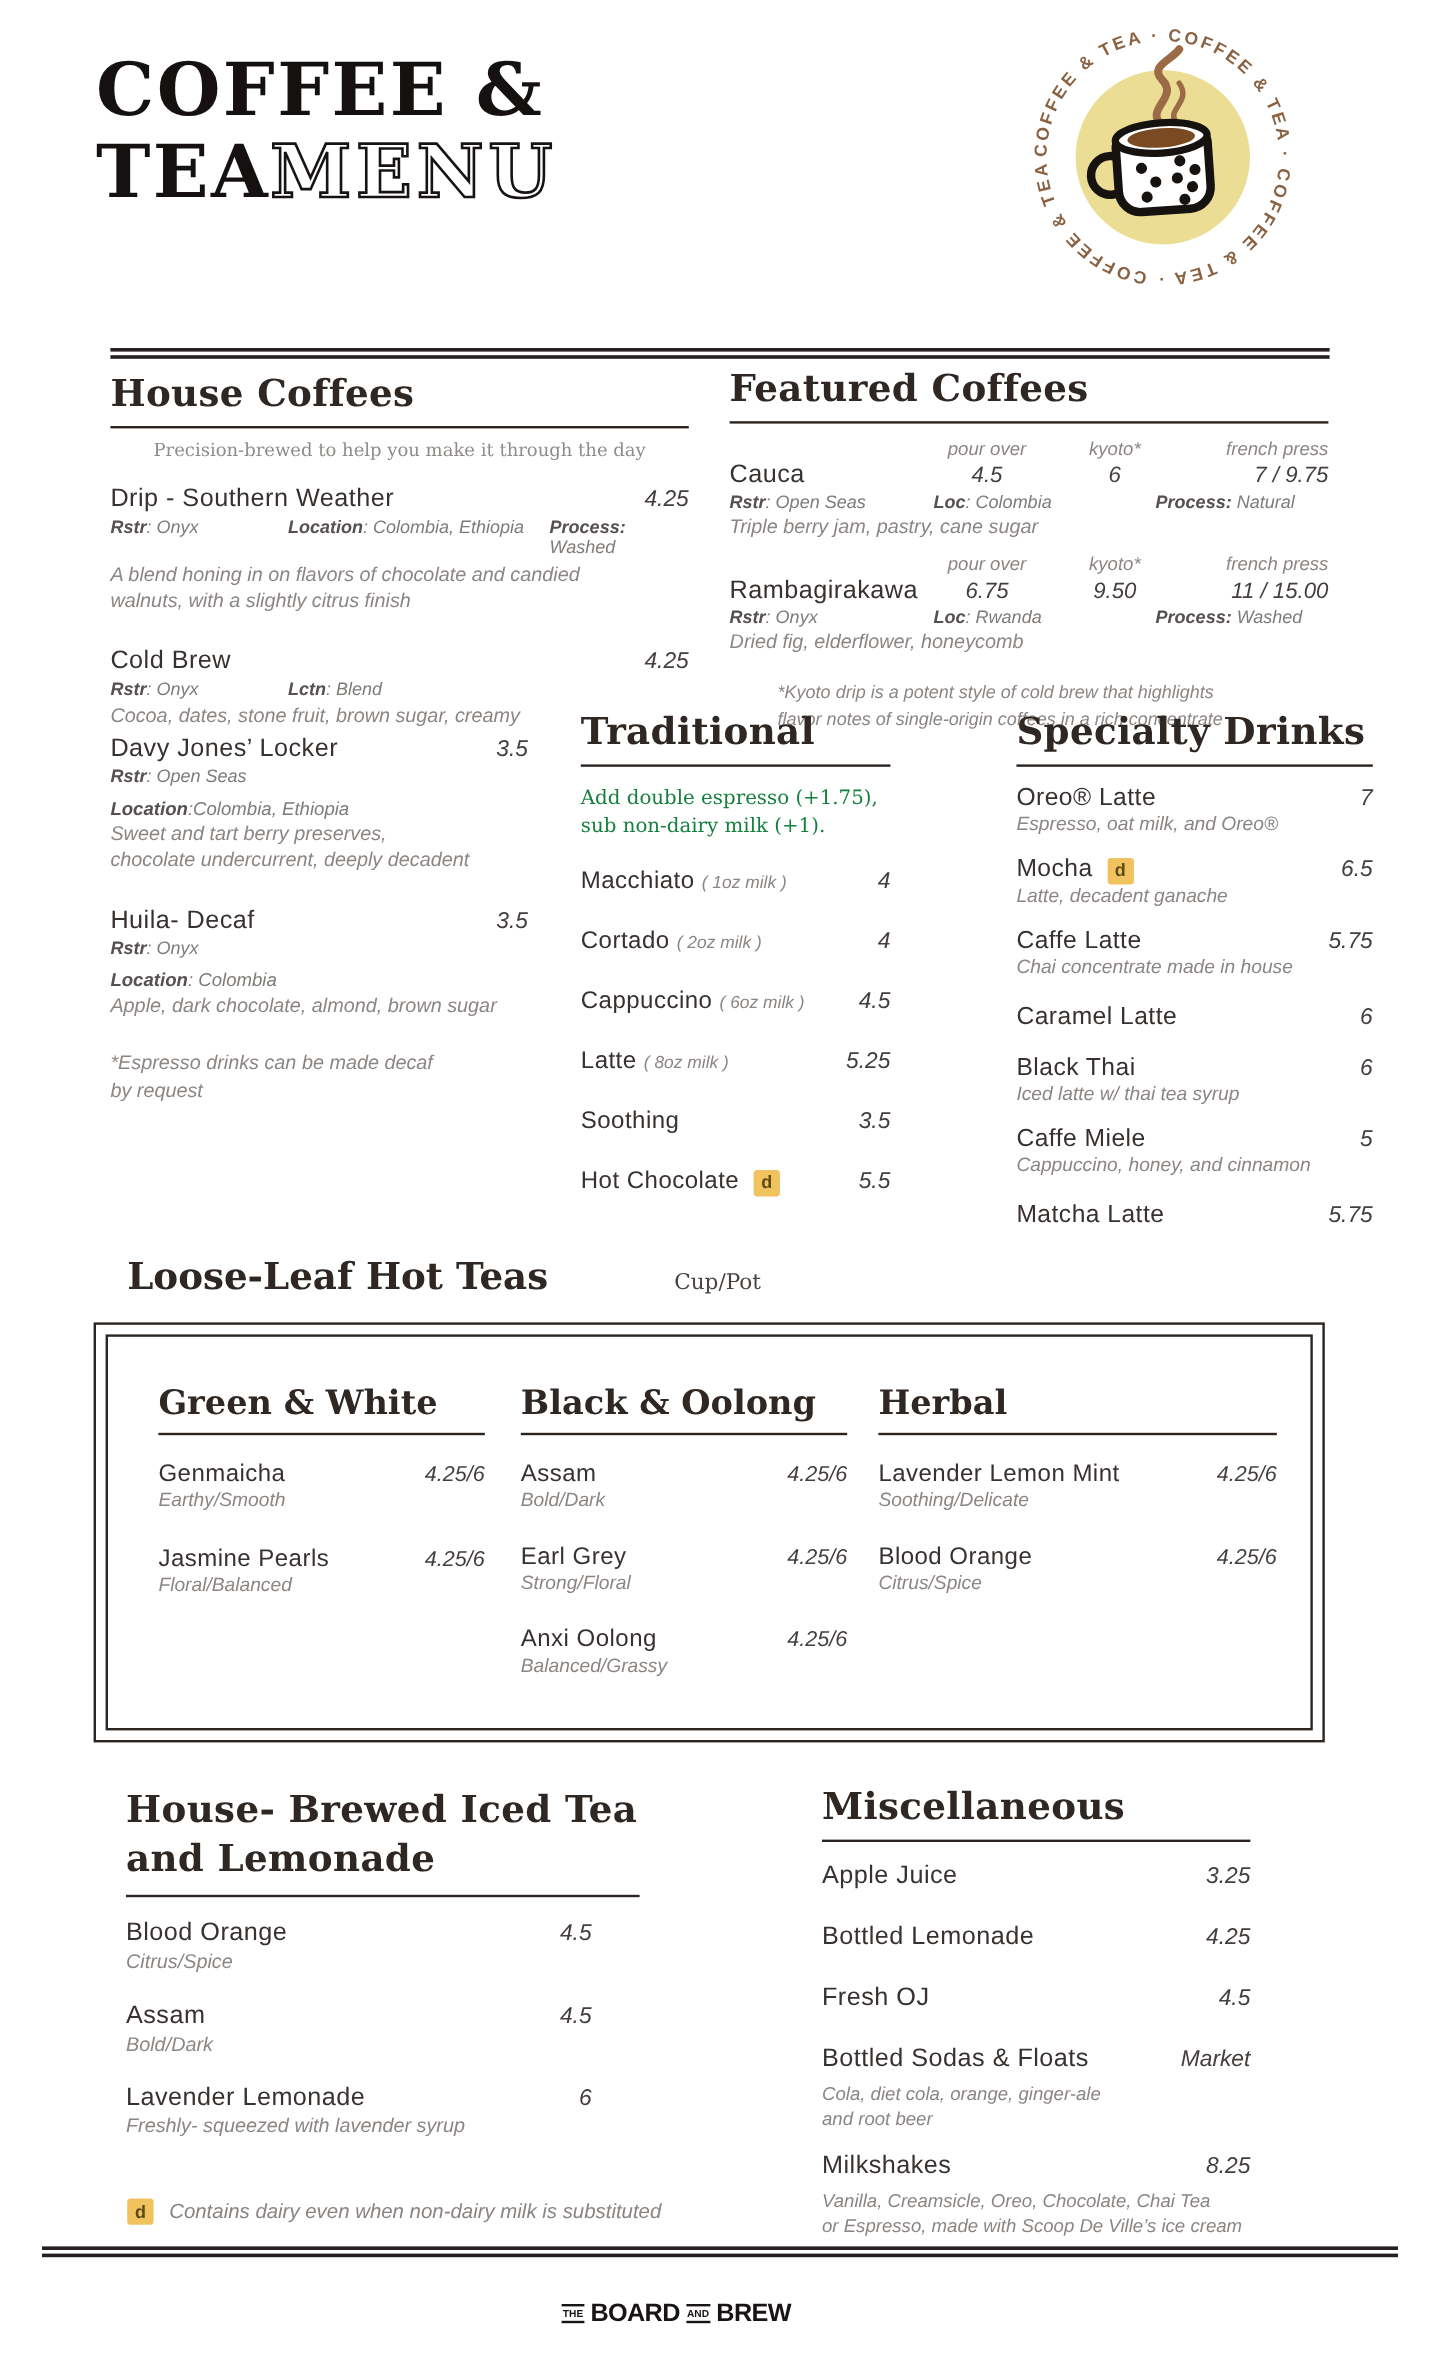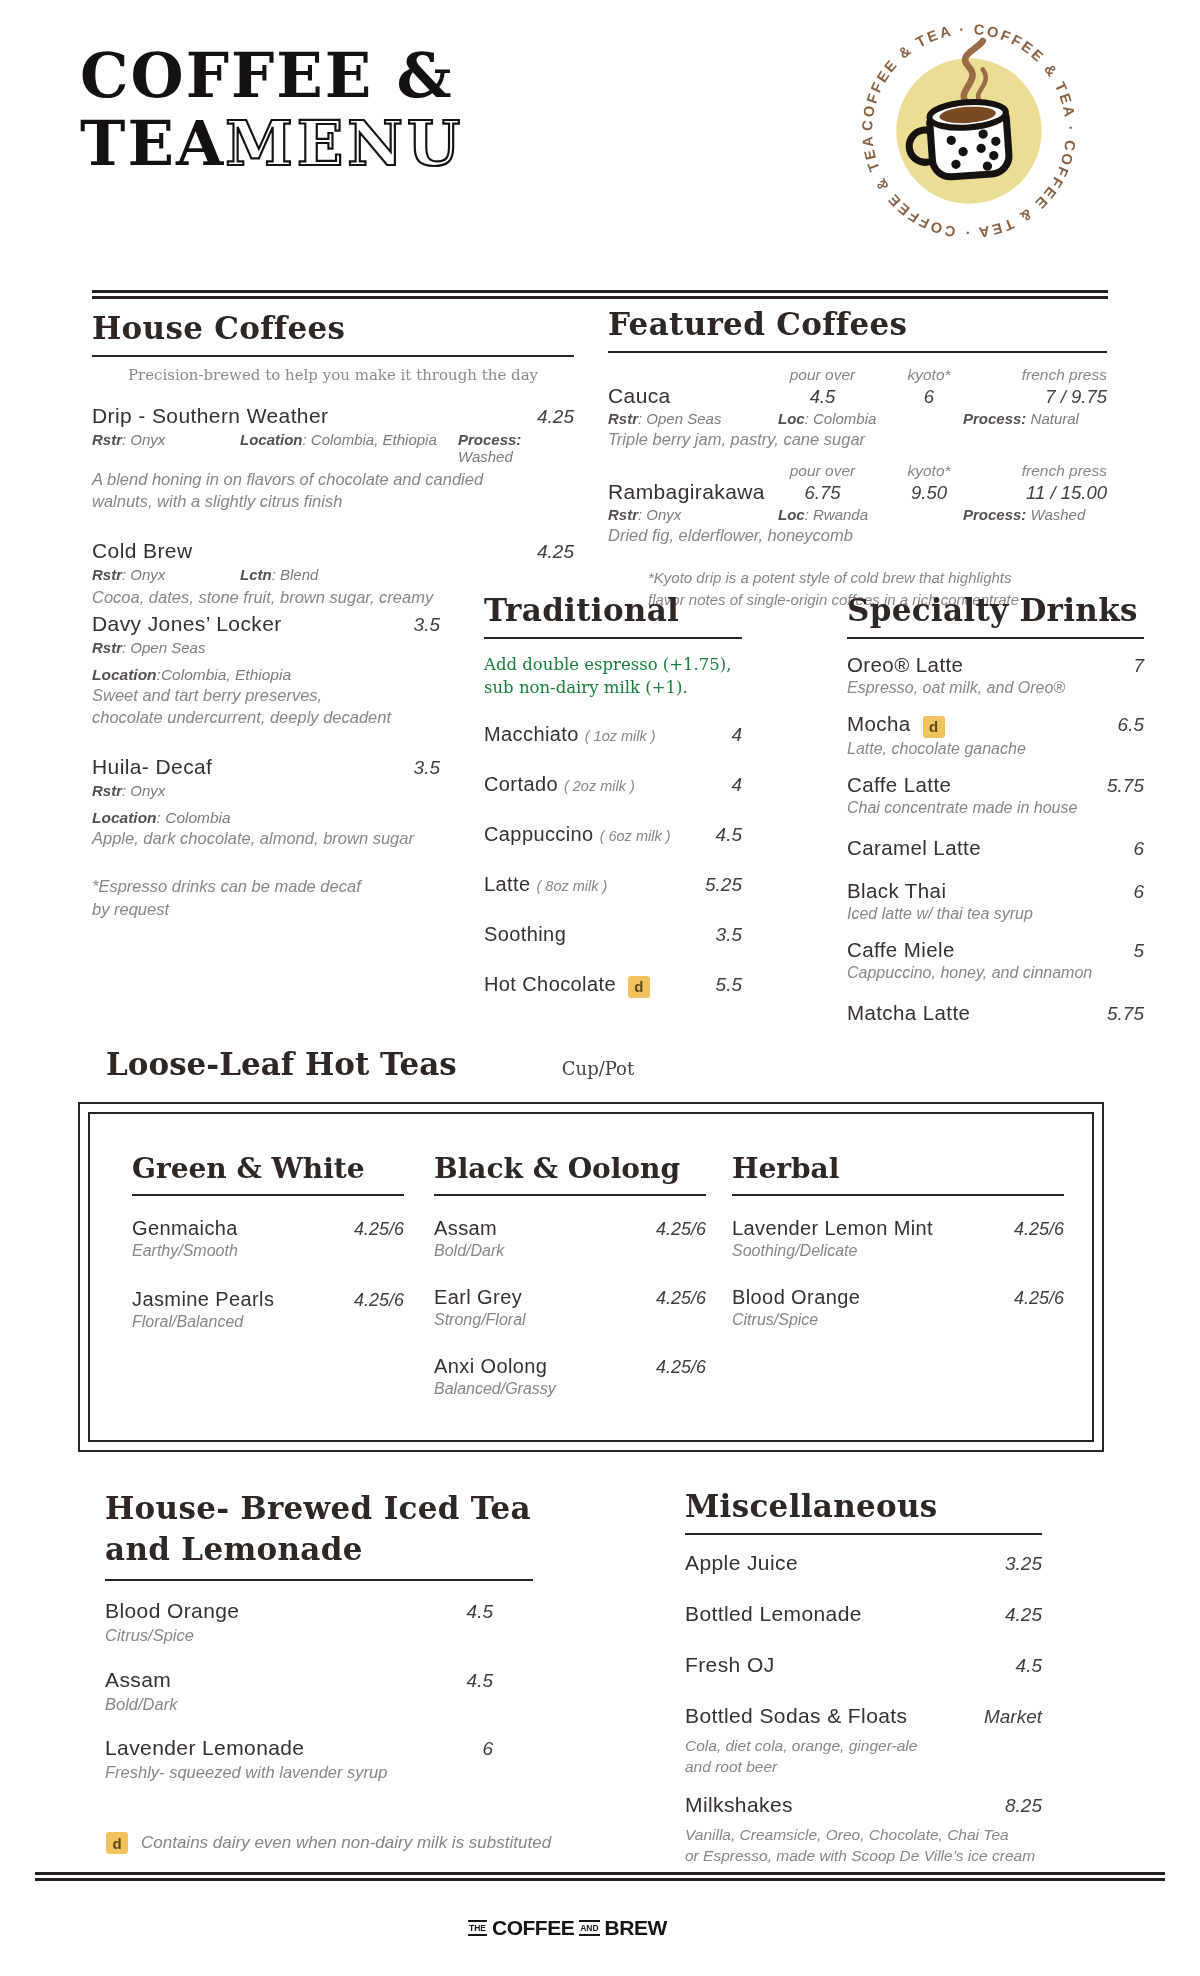--- a/index.html
+++ b/index.html
@@ -288,21 +288,21 @@
           <span class="item-name">Oreo® Latte</span>
           <span class="item-price">7</span>
         </div>
         <div class="s-desc">Espresso, oat milk, and Oreo®</div>
       </div>
       <div class="s-item">
         <div class="item-row">
           <span><span class="item-name">Mocha</span><span class="badge ml">d</span></span>
           <span class="item-price">6.5</span>
         </div>
-        <div class="s-desc">Latte, chocolate ganache</div>
+        <div class="s-desc">Latte, decadent ganache</div>
       </div>
       <div class="s-item">
         <div class="item-row">
           <span class="item-name">Caffe Latte</span>
           <span class="item-price">5.75</span>
         </div>
         <div class="s-desc">Chai concentrate made in house</div>
       </div>
       <div class="s-item" style="margin-top:19px;margin-bottom:19px">
         <div class="item-row">
@@ -462,18 +462,18 @@
 
   <div class="dairy-note">
     <span class="badge">d</span>
     <span class="dairy-text">Contains dairy even when non-dairy milk is substituted</span>
   </div>
 
   <div class="dbl-rule rule-bottom"></div>
 
   <div class="brew-logo">
     <span class="brew-small">THE</span>
-    <span class="brew-big">COFFEE</span>
+    <span class="brew-big">BOARD</span>
     <span class="brew-small">AND</span>
     <span class="brew-big">BREW</span>
   </div>
 
 </div>
 
 </body></html>

